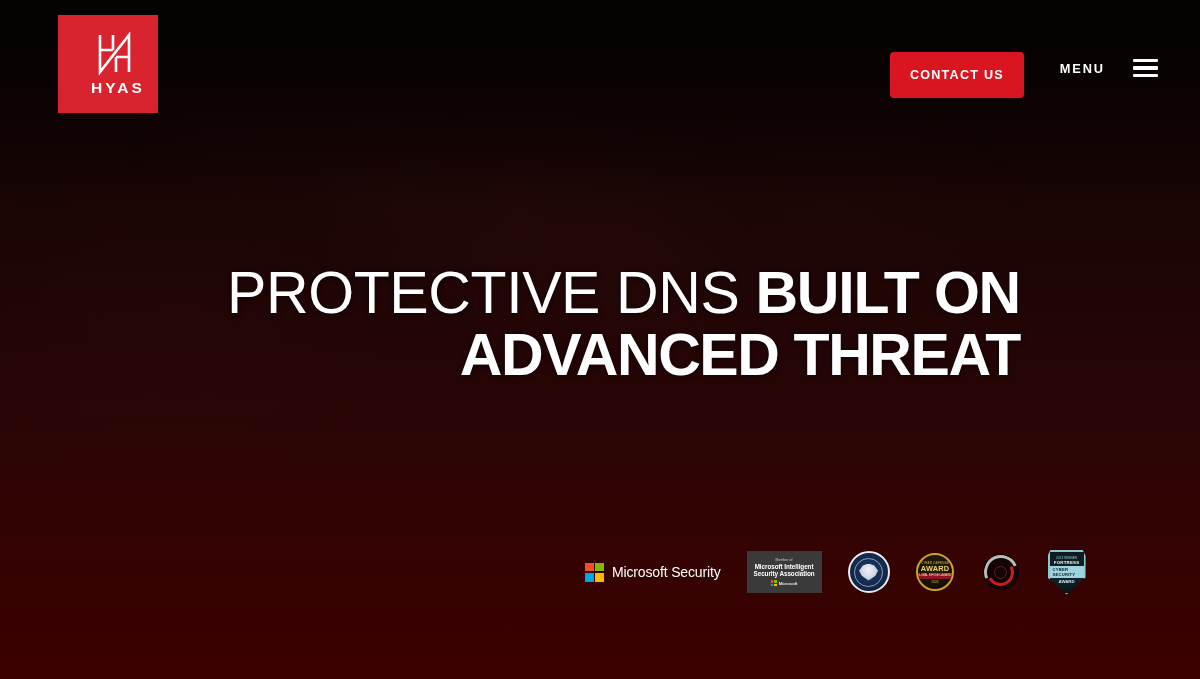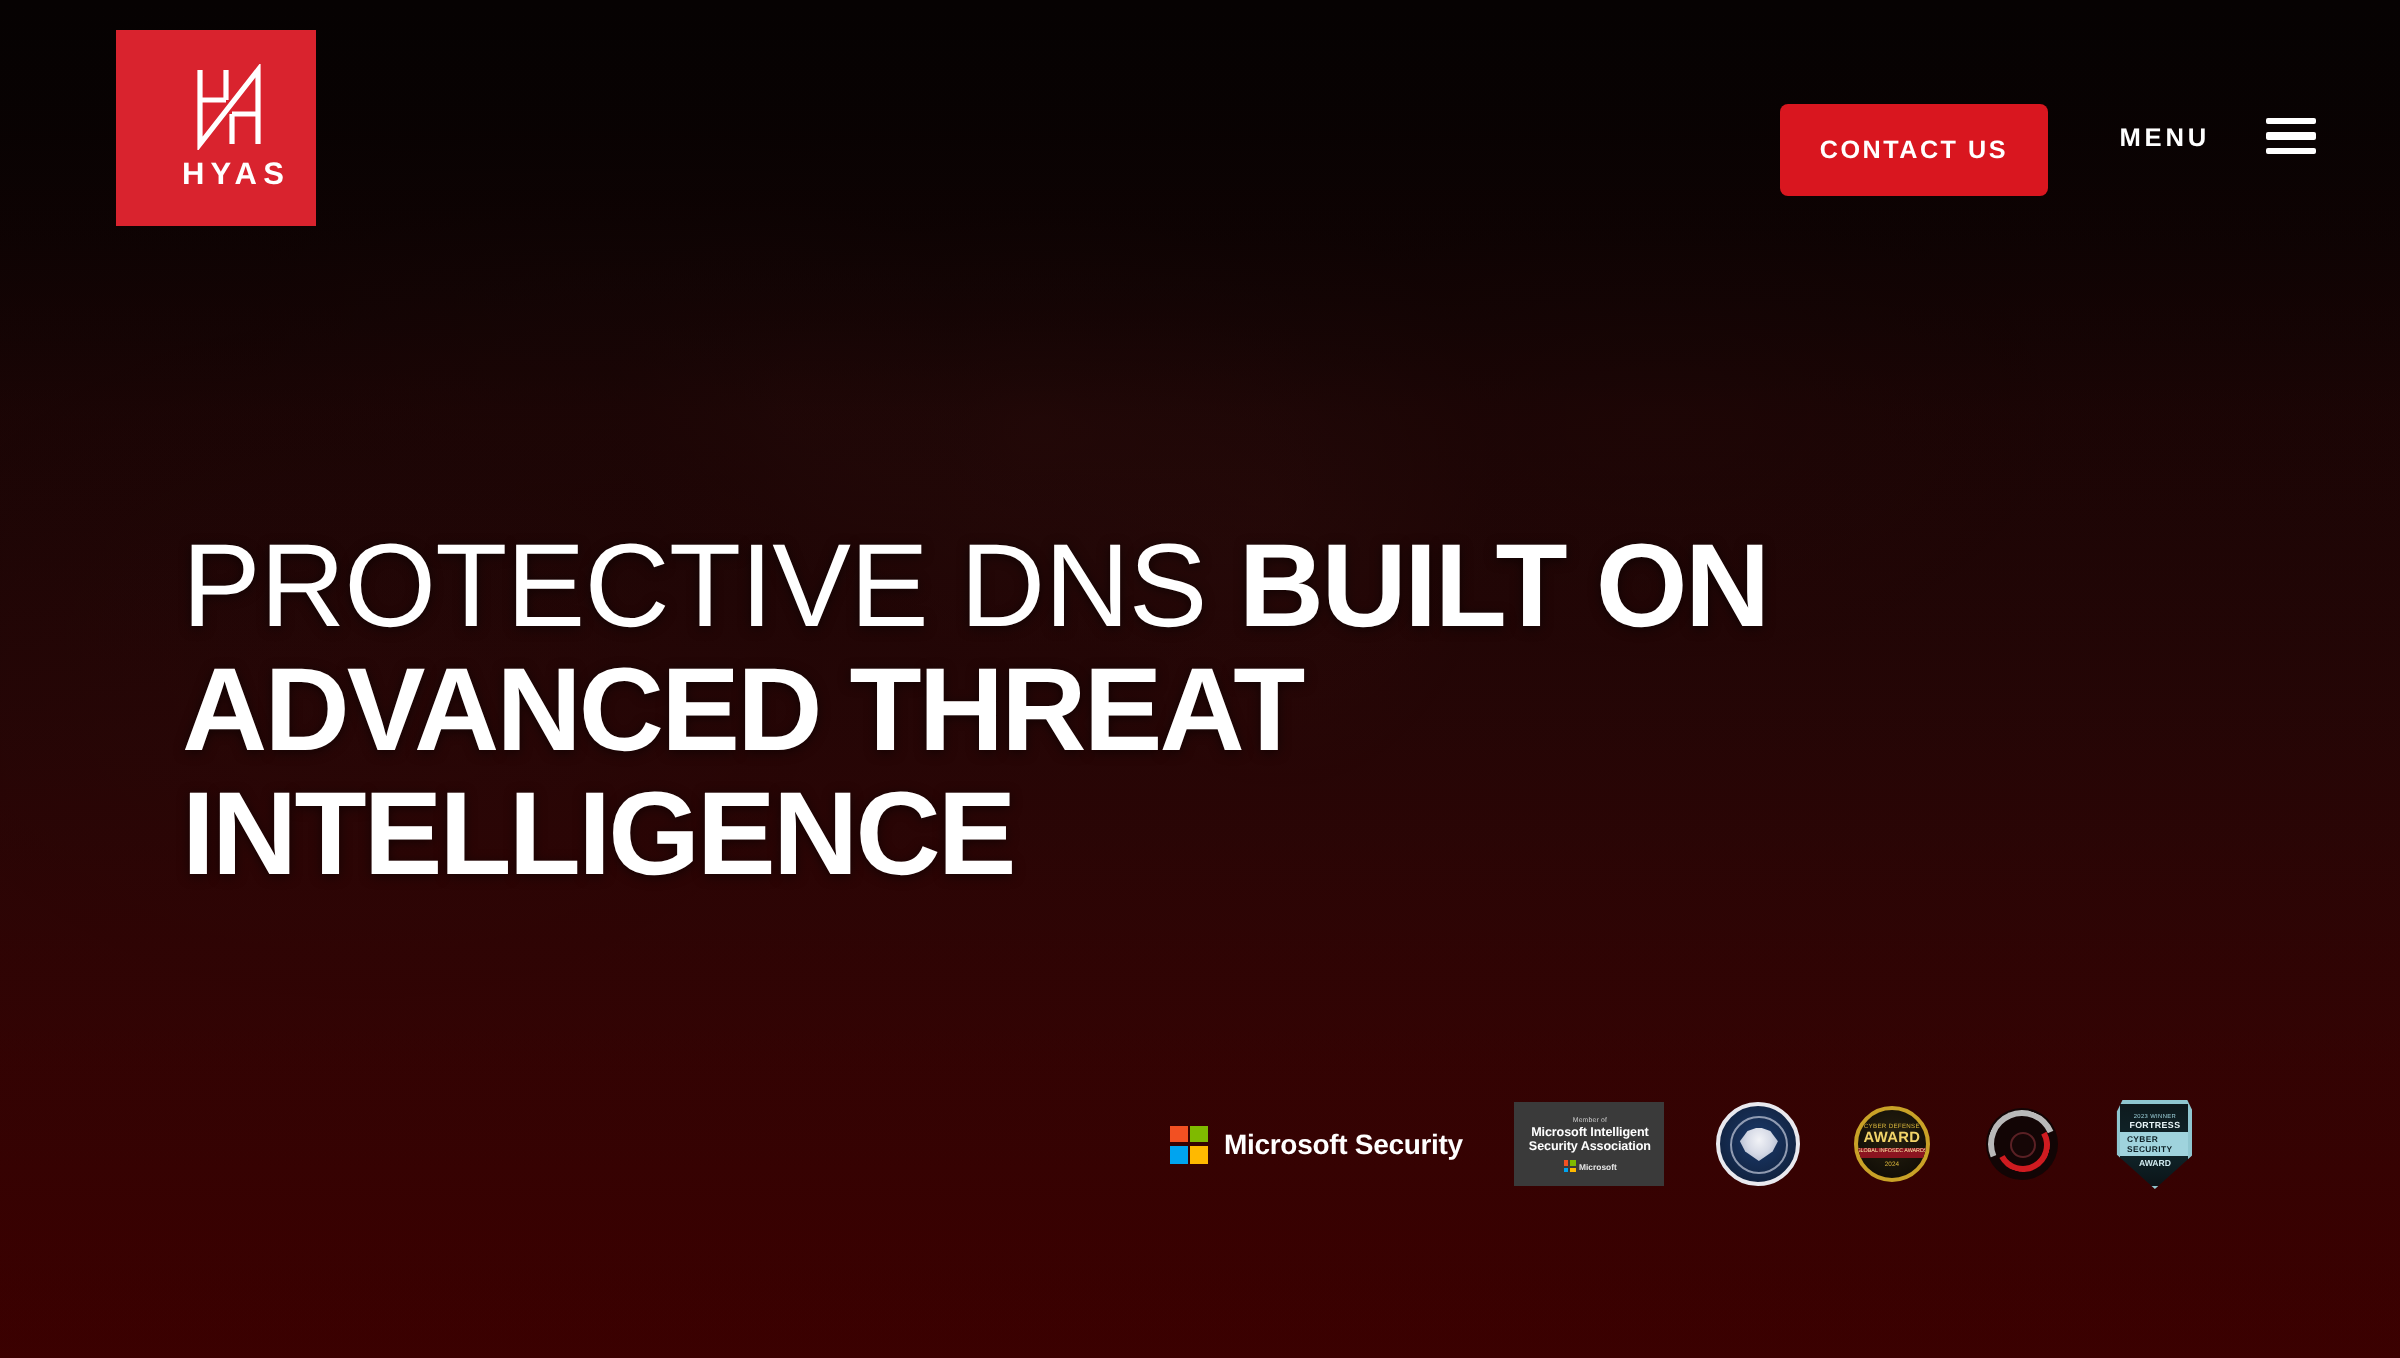--- a/index.html
+++ b/index.html
@@ -136,24 +136,25 @@
     display: block;
     height: 3.4px;
     width: 100%;
     background: #ffffff;
     border-radius: 1px;
   }
 
   
   #headline {
     position: absolute;
-    left: 91px;
+    left: 120px;
     top: 262px;
     width: 900px;
     z-index: 10;
+    text-align: right;
   }
   .h-line {
     color: #ffffff;
     font-size: 59px;
     line-height: 62px;
     letter-spacing: -0.4px;
     white-space: nowrap;
     text-shadow: 0 1px 6px rgba(0,0,0,0.55);
   }
   .h-light { font-weight: 300; }
@@ -202,21 +203,21 @@
     gap: 1.8px;
   }
   .ms-grid i { display: block; }
   .ms-r { background: #f25022; }
   .ms-g { background: #7fba00; }
   .ms-b { background: #00a4ef; }
   .ms-y { background: #ffb900; }
   .ms-text {
     color: #ffffff;
     font-size: 14px;
-    font-weight: 700;
+    font-weight: 400;
     letter-spacing: -0.15px;
     white-space: nowrap;
   }
 
   
   #badge-misa {
     width: 75px; height: 42px;
     background: #3a3a3a;
     display: flex;
     flex-direction: column;
@@ -455,21 +456,20 @@
           <span></span>
           <span></span>
       </span>
     </div>
 
   </div>
 
   <div id="headline">
     <div class="h-line h-line-1"><span class="h-light">PROTECTIVE DNS </span><span class="h-bold">BUILT ON</span></div>
     <div class="h-line h-line-2">ADVANCED THREAT</div>
-    <div class="h-line h-line-3">INTELLIGENCE</div>
   </div>
 
 
   <div id="badges">
 
     <div class="badge" id="badge-microsoft-security">
       <span class="ms-grid">
         <i class="ms-r"></i>
           <i class="ms-g"></i>
           <i class="ms-b"></i>

